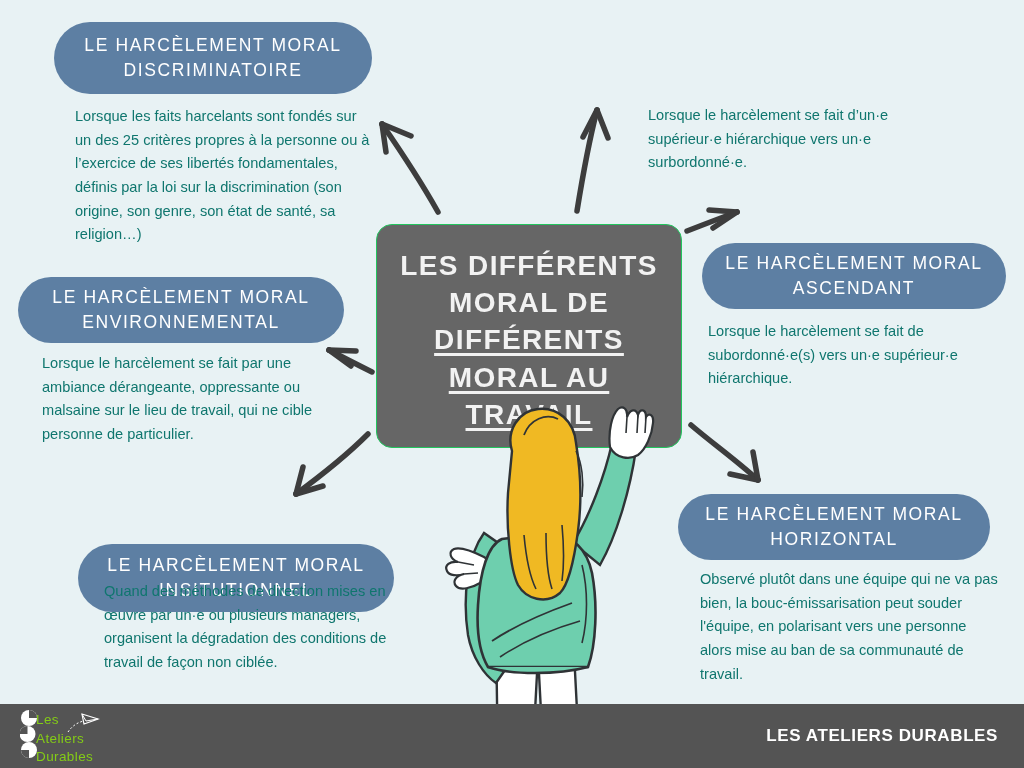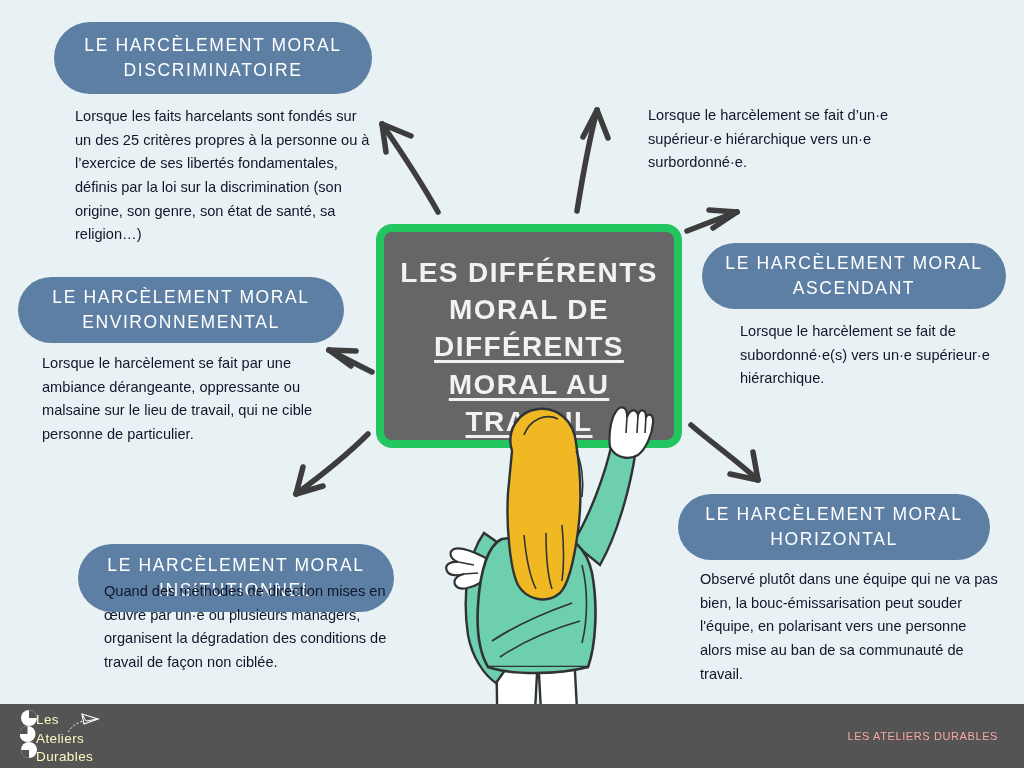--- a/index.html
+++ b/index.html
@@ -37,35 +37,35 @@
     line-height: 1.42;
     font-weight: 400;
     box-sizing: border-box;
     padding: 10px 18px;
     z-index: 6;
   }
 
   
   .body-text {
     position: absolute;
-    color: #0f172a;
+    color: #0f766e;
     font-size: 14.6px;
     line-height: 1.62;
     z-index: 6;
   }
 
   
   #board {
     position: absolute;
     left: 376px;
     top: 224px;
     width: 306px;
     height: 224px;
     background: #666666;
-    border: 8px solid #22c55e;
+    border: 1px solid #22c55e;
     border-radius: 16px;
     box-sizing: border-box;
     z-index: 5;
   }
   #board-title {
     position: absolute;
     left: 0;
     top: 22px;
     width: 100%;
     text-align: center;
@@ -111,38 +111,38 @@
     width: 1024px;
     height: 64px;
     background: #545454;
     z-index: 9;
   }
   #footer-brand {
     position: absolute;
     right: 26px;
     top: 50%;
     transform: translateY(-50%);
-    color: #fca5a5;
-    font-size: 11px;
-    font-weight: normal;
+    color: #ffffff;
+    font-size: 17px;
+    font-weight: bold;
     letter-spacing: 0.6px;
   }
   #logo {
     position: absolute;
     left: 20px;
     top: 50%;
     transform: translateY(-50%);
     width: 120px;
     height: 56px;
   }
   #logo .logo-text {
     position: absolute;
     left: 16px;
     top: 3px;
-    color: #fef9c3;
+    color: #84cc16;
     font-size: 13.5px;
     line-height: 1.38;
     letter-spacing: 0.4px;
   }
 </style>
 </head>
 <body>
 
 <div id="stage">
 
@@ -188,21 +188,21 @@
   <div class="pill" style="left:54px; top:22px; width:318px; height:72px;">
     <span>LE HARCÈLEMENT MORAL DISCRIMINATOIRE</span>
   </div>
   <div class="body-text" style="left:75px; top:105px; width:297px;">Lorsque les faits harcelants sont fondés sur un des 25 critères propres à la personne ou à l’exercice de ses libertés fondamentales, définis par la loi sur la discrimination (son origine, son genre, son état de santé, sa religion…)</div>
 
   <div class="body-text" style="left:648px; top:104px; width:312px;">Lorsque le harcèlement se fait d’un·e supérieur·e hiérarchique vers un·e surbordonné·e.</div>
 
   <div class="pill" style="left:702px; top:243px; width:304px; height:66px;">
     <span>LE HARCÈLEMENT MORAL ASCENDANT</span>
   </div>
-  <div class="body-text" style="left:740px; top:320px; width:276px;">Lorsque le harcèlement se fait de subordonné·e(s) vers un·e supérieur·e hiérarchique.</div>
+  <div class="body-text" style="left:708px; top:320px; width:276px;">Lorsque le harcèlement se fait de subordonné·e(s) vers un·e supérieur·e hiérarchique.</div>
 
   <div class="pill" style="left:18px; top:277px; width:326px; height:66px;">
     <span>LE HARCÈLEMENT MORAL ENVIRONNEMENTAL</span>
   </div>
   <div class="body-text" style="left:42px; top:352px; width:292px;">Lorsque le harcèlement se fait par une ambiance dérangeante, oppressante ou malsaine sur le lieu de travail, qui ne cible personne de particulier.</div>
 
   <div class="pill" style="left:78px; top:504px; width:316px; height:68px;margin-top:40px;">
     <span>LE HARCÈLEMENT MORAL INSITUTIONNEL</span>
   </div>
   <div class="body-text" style="left:104px; top:580px; width:285px;">Quand des méthodes de direction mises en œuvre par un·e ou plusieurs managers, organisent la dégradation des conditions de travail de façon non ciblée.</div>

